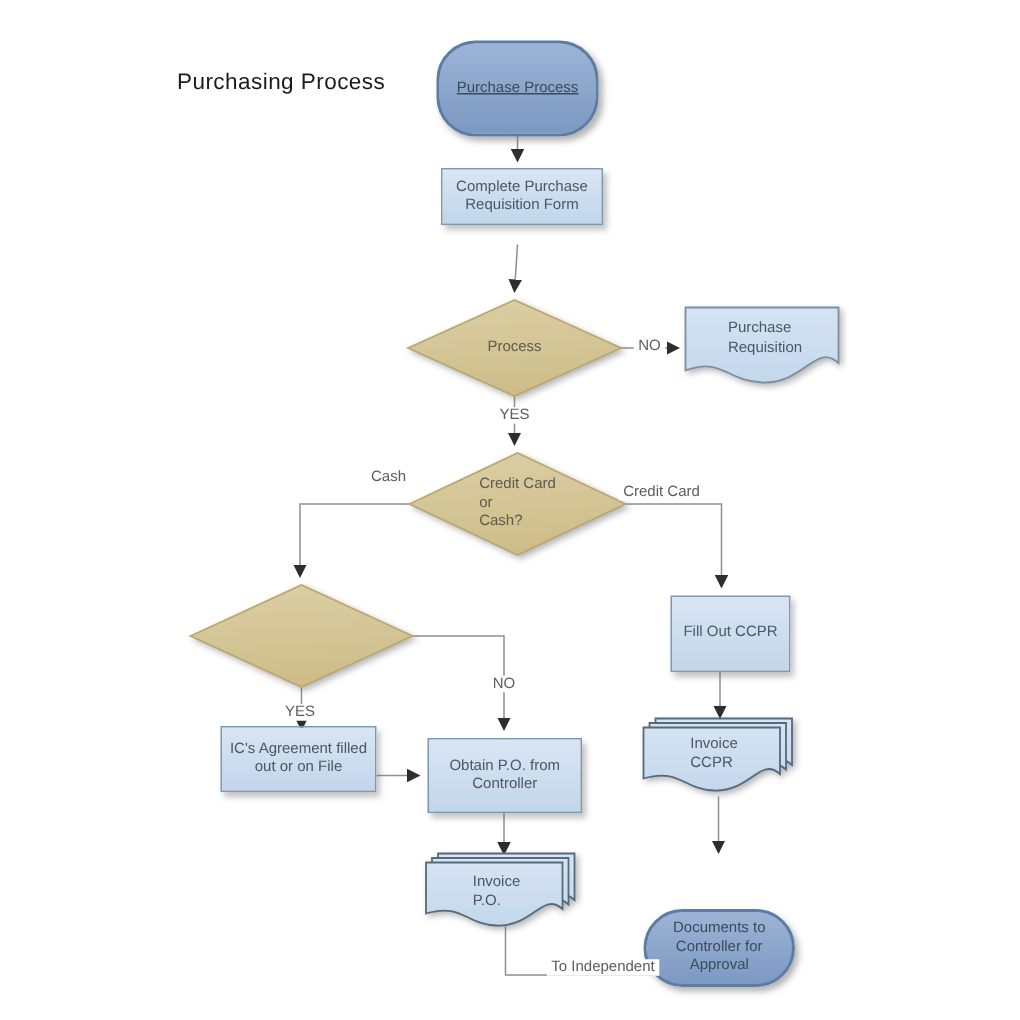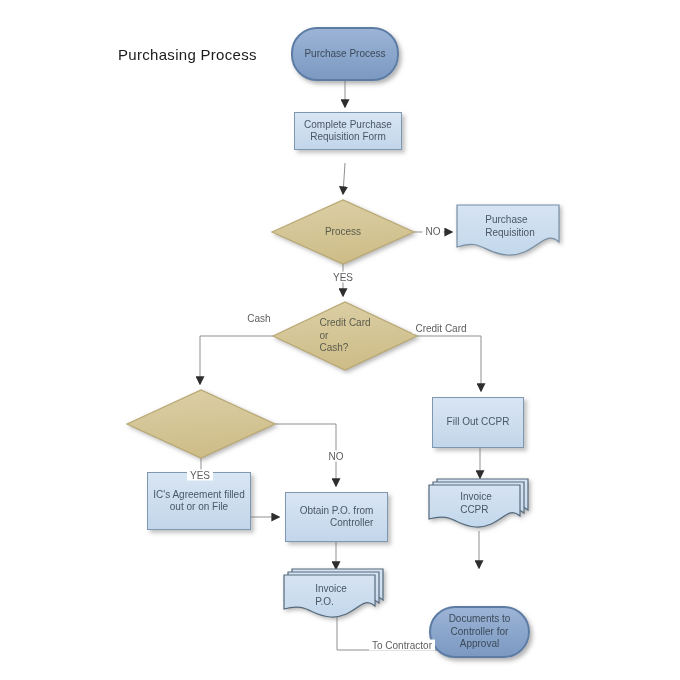--- a/index.html
+++ b/index.html
@@ -108,40 +108,40 @@
 
     <g class="shp">
       <path class="mdoc" transform="translate(8,-6)" d="M284,575 H375 V606 C362,594 355,618 331,617 C310,616 308,602 284,609 Z"></path>
       <path class="mdoc" transform="translate(4,-3)" d="M284,575 H375 V606 C362,594 355,618 331,617 C310,616 308,602 284,609 Z"></path>
       <path class="mdoc" d="M284,575 H375 V606 C362,594 355,618 331,617 C310,616 308,602 284,609 Z"></path>
     </g>
   </svg>
 
   <div class="title">Purchasing Process</div>
 
-  <div class="node terminator" style="left:291px; top:27px; width:108px; height:54px;">
+  <div class="node terminator" style="left:291px; top:27px; width:108px; height:64px;text-decoration:underline;">
     <span>Purchase Process</span>
   </div>
 
   <div class="node process" style="left:294px; top:112px; width:108px; height:38px;">
     <span>Complete Purchase
 Requisition Form</span>
   </div>
 
-  <div class="node process" style="left:147px; top:472px; width:104px; height:58px;">
+  <div class="node process" style="left:147px; top:484px; width:104px; height:44px;">
     <span>IC's Agreement filled
 out or on File</span>
   </div>
 
-  <div class="node process" style="left:285px; top:492px; width:103px; height:50px;text-align:right;">
+  <div class="node process" style="left:285px; top:492px; width:103px; height:50px;">
     <span>Obtain P.O. from
 Controller</span>
   </div>
 
-  <div class="node process" style="left:432px; top:397px; width:92px; height:51px;">
+  <div class="node process" style="left:447px; top:397px; width:80px; height:51px;">
     <span>Fill Out CCPR</span>
   </div>
 
   <div class="node terminator" style="left:429px; top:574px; width:101px; height:52px;margin-top:32px;">
     <span>Documents to
 Controller for
 Approval</span>
   </div>
 
   <div class="shape-label decision-text" style="left:343px; top:232px;">Process</div>
@@ -154,14 +154,14 @@
 CCPR</div>
   <div class="shape-label doc-text" style="left:331px; top:595px;">Invoice
 P.O.</div>
 
   <span class="edge-label" style="left:433px; top:231px;">NO</span>
   <span class="edge-label" style="left:343px; top:277px;">YES</span>
   <span class="edge-label" style="left:259px; top:318px;">Cash</span>
   <span class="edge-label" style="left:441px; top:328px;">Credit Card</span>
   <span class="edge-label" style="left:200px; top:475px;">YES</span>
   <span class="edge-label" style="left:336px; top:456px;">NO</span>
-  <span class="edge-label" style="left:402px; top:645px;">To Contractor</span>
+  <span class="edge-label" style="left:402px; top:645px;">To Independent</span>
 </div>
 
 </body></html>

